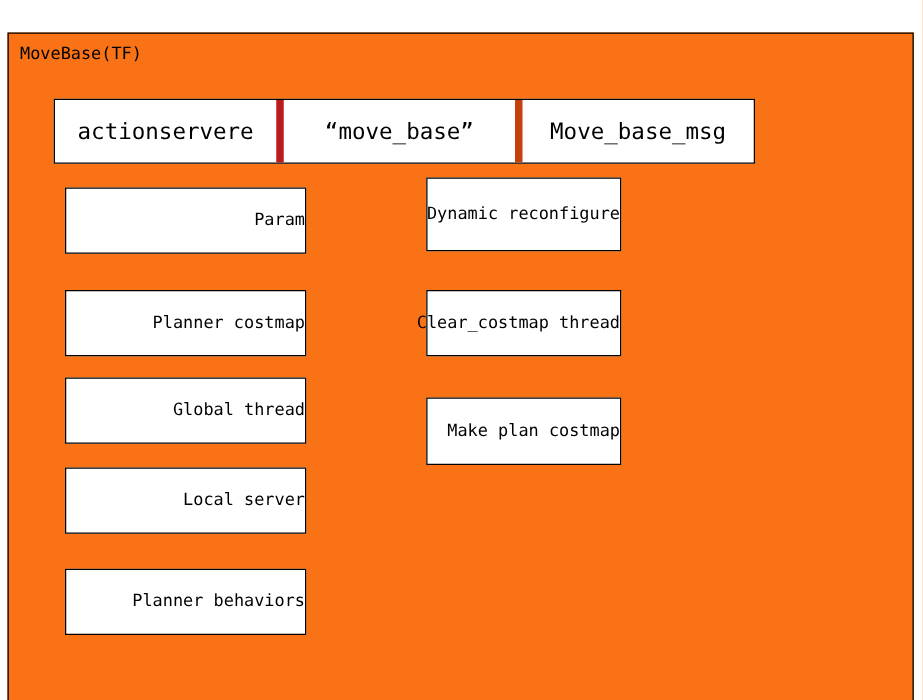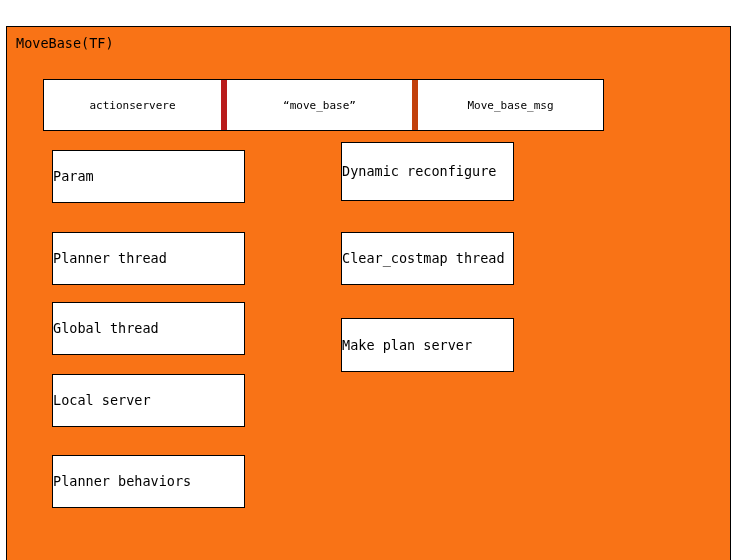--- a/index.html
+++ b/index.html
@@ -48,21 +48,21 @@
   }
 
   
   .box {
     position: absolute;
     border: 1px solid #000000;
     box-sizing: border-box;
     background: #ffffff;
     display: flex;
     align-items: center;
-    justify-content: flex-start;
+    justify-content: flex-end;
     text-align: center;
   }
   .box .label {
     font-size: 13.5px;
     line-height: 17px;
     white-space: nowrap;
     color: #000000;
   }
 
   
@@ -78,38 +78,38 @@
     display: flex;
   }
   .top-cell {
     display: flex;
     align-items: center;
     justify-content: center;
     height: 100%;
     box-sizing: border-box;
   }
   .top-cell .label {
-    font-size: 11px;
+    font-size: 18px;
     line-height: 17px;
     white-space: nowrap;
   }
   .cell-1 { width: 177px; }
   .cell-2 { width: 191px; border-left: 6px solid #b91c1c; }
   .cell-3 { width: 191px; border-left: 6px solid #c2410c; }
 
   
   .left-col .box { left: 45px; width: 193px; height: 53px; }
   .lb-0 { top: 123px; }
   .lb-1 { top: 205px; }
   .lb-2 { top: 275px; }
   .lb-3 { top: 347px; }
   .lb-4 { top: 428px; }
 
   
-  .right-col .box { left: 334px; width: 173px; }
+  .right-col .box { left: 334px; width: 156px; }
   .rb-0 { top: 115px; height: 59px; }
   .rb-1 { top: 205px; height: 53px; }
   .rb-2 { top: 291px; height: 54px; }
 </style>
 </head>
 <body>
 
 <div id="canvas">
 
   <div class="outer-frame">
@@ -126,39 +126,39 @@
       <div class="top-cell cell-3">
         <span class="label">Move_base_msg</span>
       </div>
     </div>
 
     <div class="left-col">
       <div class="box lb-0">
         <span class="label">Param</span>
       </div>
       <div class="box lb-1">
-        <span class="label">Planner thread</span>
+        <span class="label">Planner costmap</span>
       </div>
       <div class="box lb-2">
         <span class="label">Global thread</span>
       </div>
       <div class="box lb-3">
         <span class="label">Local server</span>
       </div>
       <div class="box lb-4">
         <span class="label">Planner behaviors</span>
       </div>
     </div>
 
     <div class="right-col">
       <div class="box rb-0">
         <span class="label">Dynamic reconfigure</span>
       </div>
       <div class="box rb-1">
         <span class="label">Clear_costmap thread</span>
       </div>
       <div class="box rb-2">
-        <span class="label">Make plan server</span>
+        <span class="label">Make plan costmap</span>
       </div>
     </div>
 
   </div>
 </div>
 
 </body></html>

